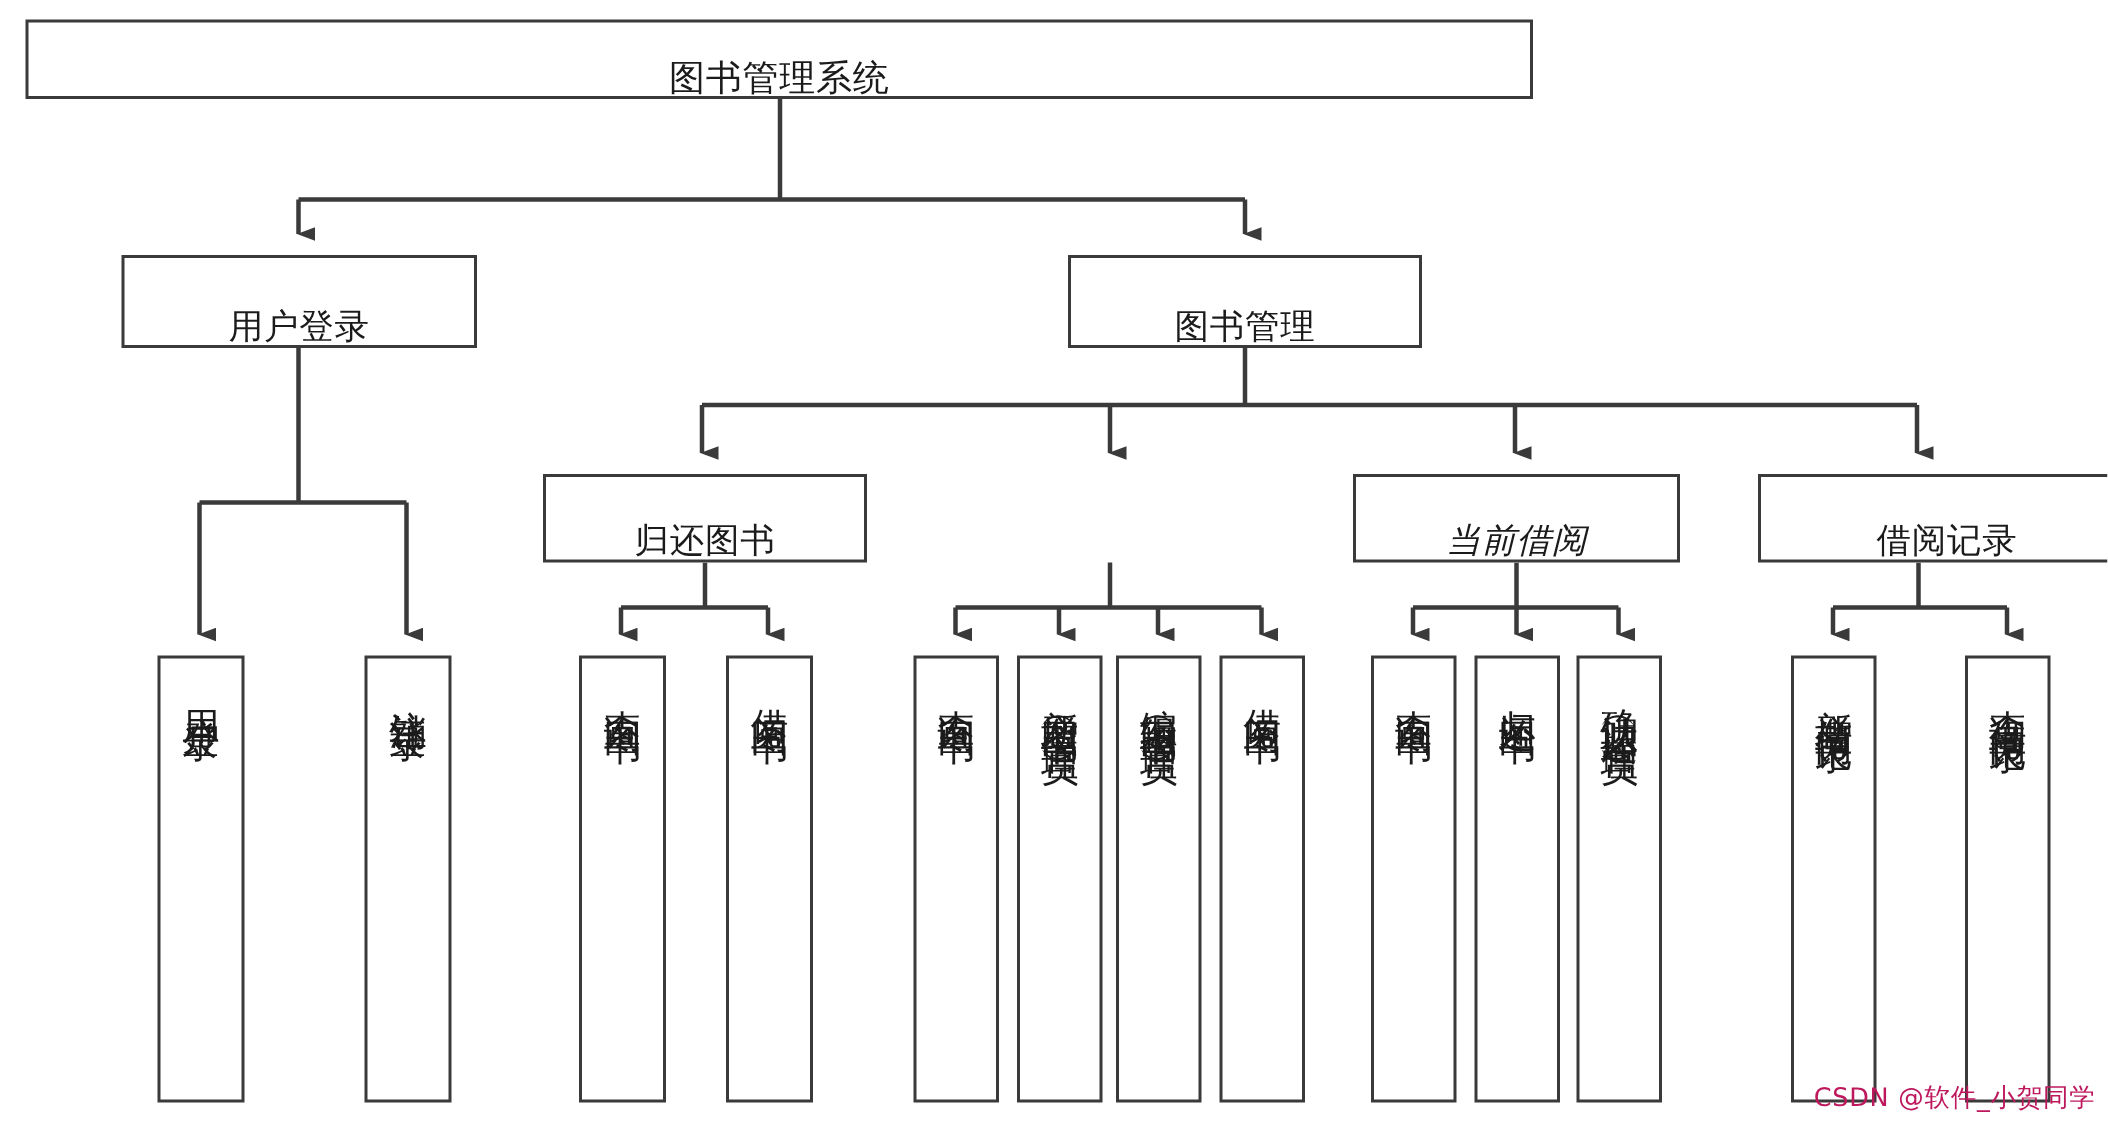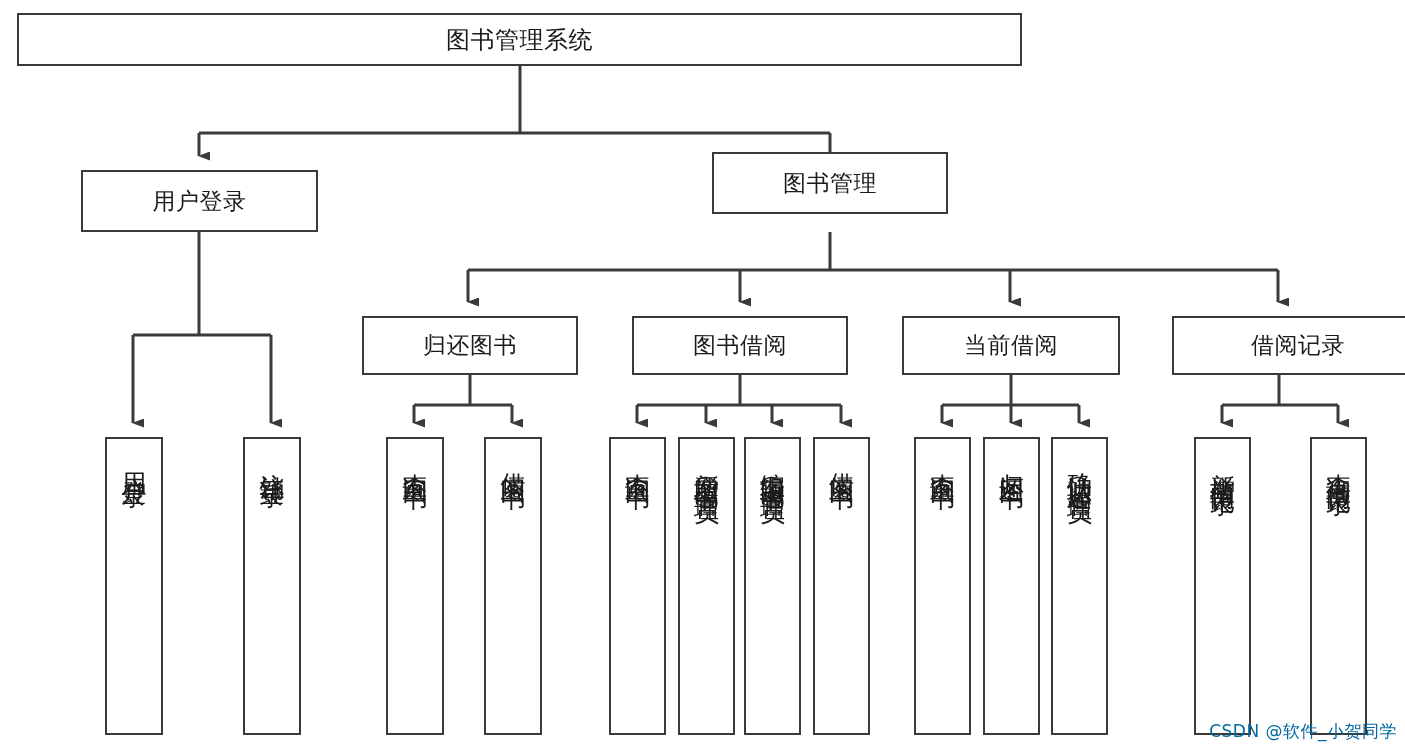--- a/index.html
+++ b/index.html
@@ -25,21 +25,21 @@
     width: 1405px;
     height: 747px;
     pointer-events: none;
   }
   .node {
     position: absolute;
     box-sizing: border-box;
     background: #ffffff;
     border: 2px solid #3a3a3a;
     display: flex;
-    align-items: center;
+    align-items: flex-end;
     justify-content: center;
     color: #1b1b1b;
   }
   .node .label {
     display: block;
     text-align: center;
     line-height: 1.0;
     white-space: nowrap;
   }
   
@@ -61,21 +61,21 @@
     font-size: 25px;
     line-height: 1.0;
     letter-spacing: 4px;
     white-space: nowrap;
   }
   .watermark {
     position: absolute;
     right: 8px;
     bottom: 4px;
     font-size: 17px;
-    color: #0369a1;
+    color: #be185d;
     white-space: nowrap;
     letter-spacing: 0.5px;
   }
 </style>
 </head>
 <body>
 
 <div id="canvas">
 
   <svg class="edges" viewBox="0 0 1405 747" xmlns="http://www.w3.org/2000/svg">
@@ -129,31 +129,28 @@
     </g>
   </svg>
 
   <div class="node horiz root" style="left:17px; top:13px; width:1005px; height:53px;">
     <span class="label">图书管理系统</span>
   </div>
 
   <div class="node horiz" style="left:81px; top:170px; width:237px; height:62px;">
     <span class="label">用户登录</span>
   </div>
-  <div class="node horiz" style="left:712px; top:152px; width:236px; height:62px;">
+  <div class="node horiz" style="left:712px; top:170px; width:236px; height:62px;">
     <span class="label">图书管理</span>
   </div>
 
   <div class="node horiz" style="left:362px; top:316px; width:216px; height:59px;">
     <span class="label">归还图书</span>
   </div>
-  <div class="node horiz" style="left:632px; top:316px; width:216px; height:59px;">
-    <span class="label">图书借阅</span>
-  </div>
-  <div class="node horiz" style="left:902px; top:316px; width:218px; height:59px;">
+  <div class="node horiz" style="left:902px; top:316px; width:218px; height:59px;font-style:italic;">
     <span class="label">当前借阅</span>
   </div>
   <div class="node horiz" style="left:1172px; top:316px; width:252px; height:59px;">
     <span class="label">借阅记录</span>
   </div>
 
   <div class="node vert" style="left:105px; top:437px; width:58px; height:298px;">
     <span class="label">用户登录</span>
   </div>
   <div class="node vert" style="left:243px; top:437px; width:58px; height:298px;">

